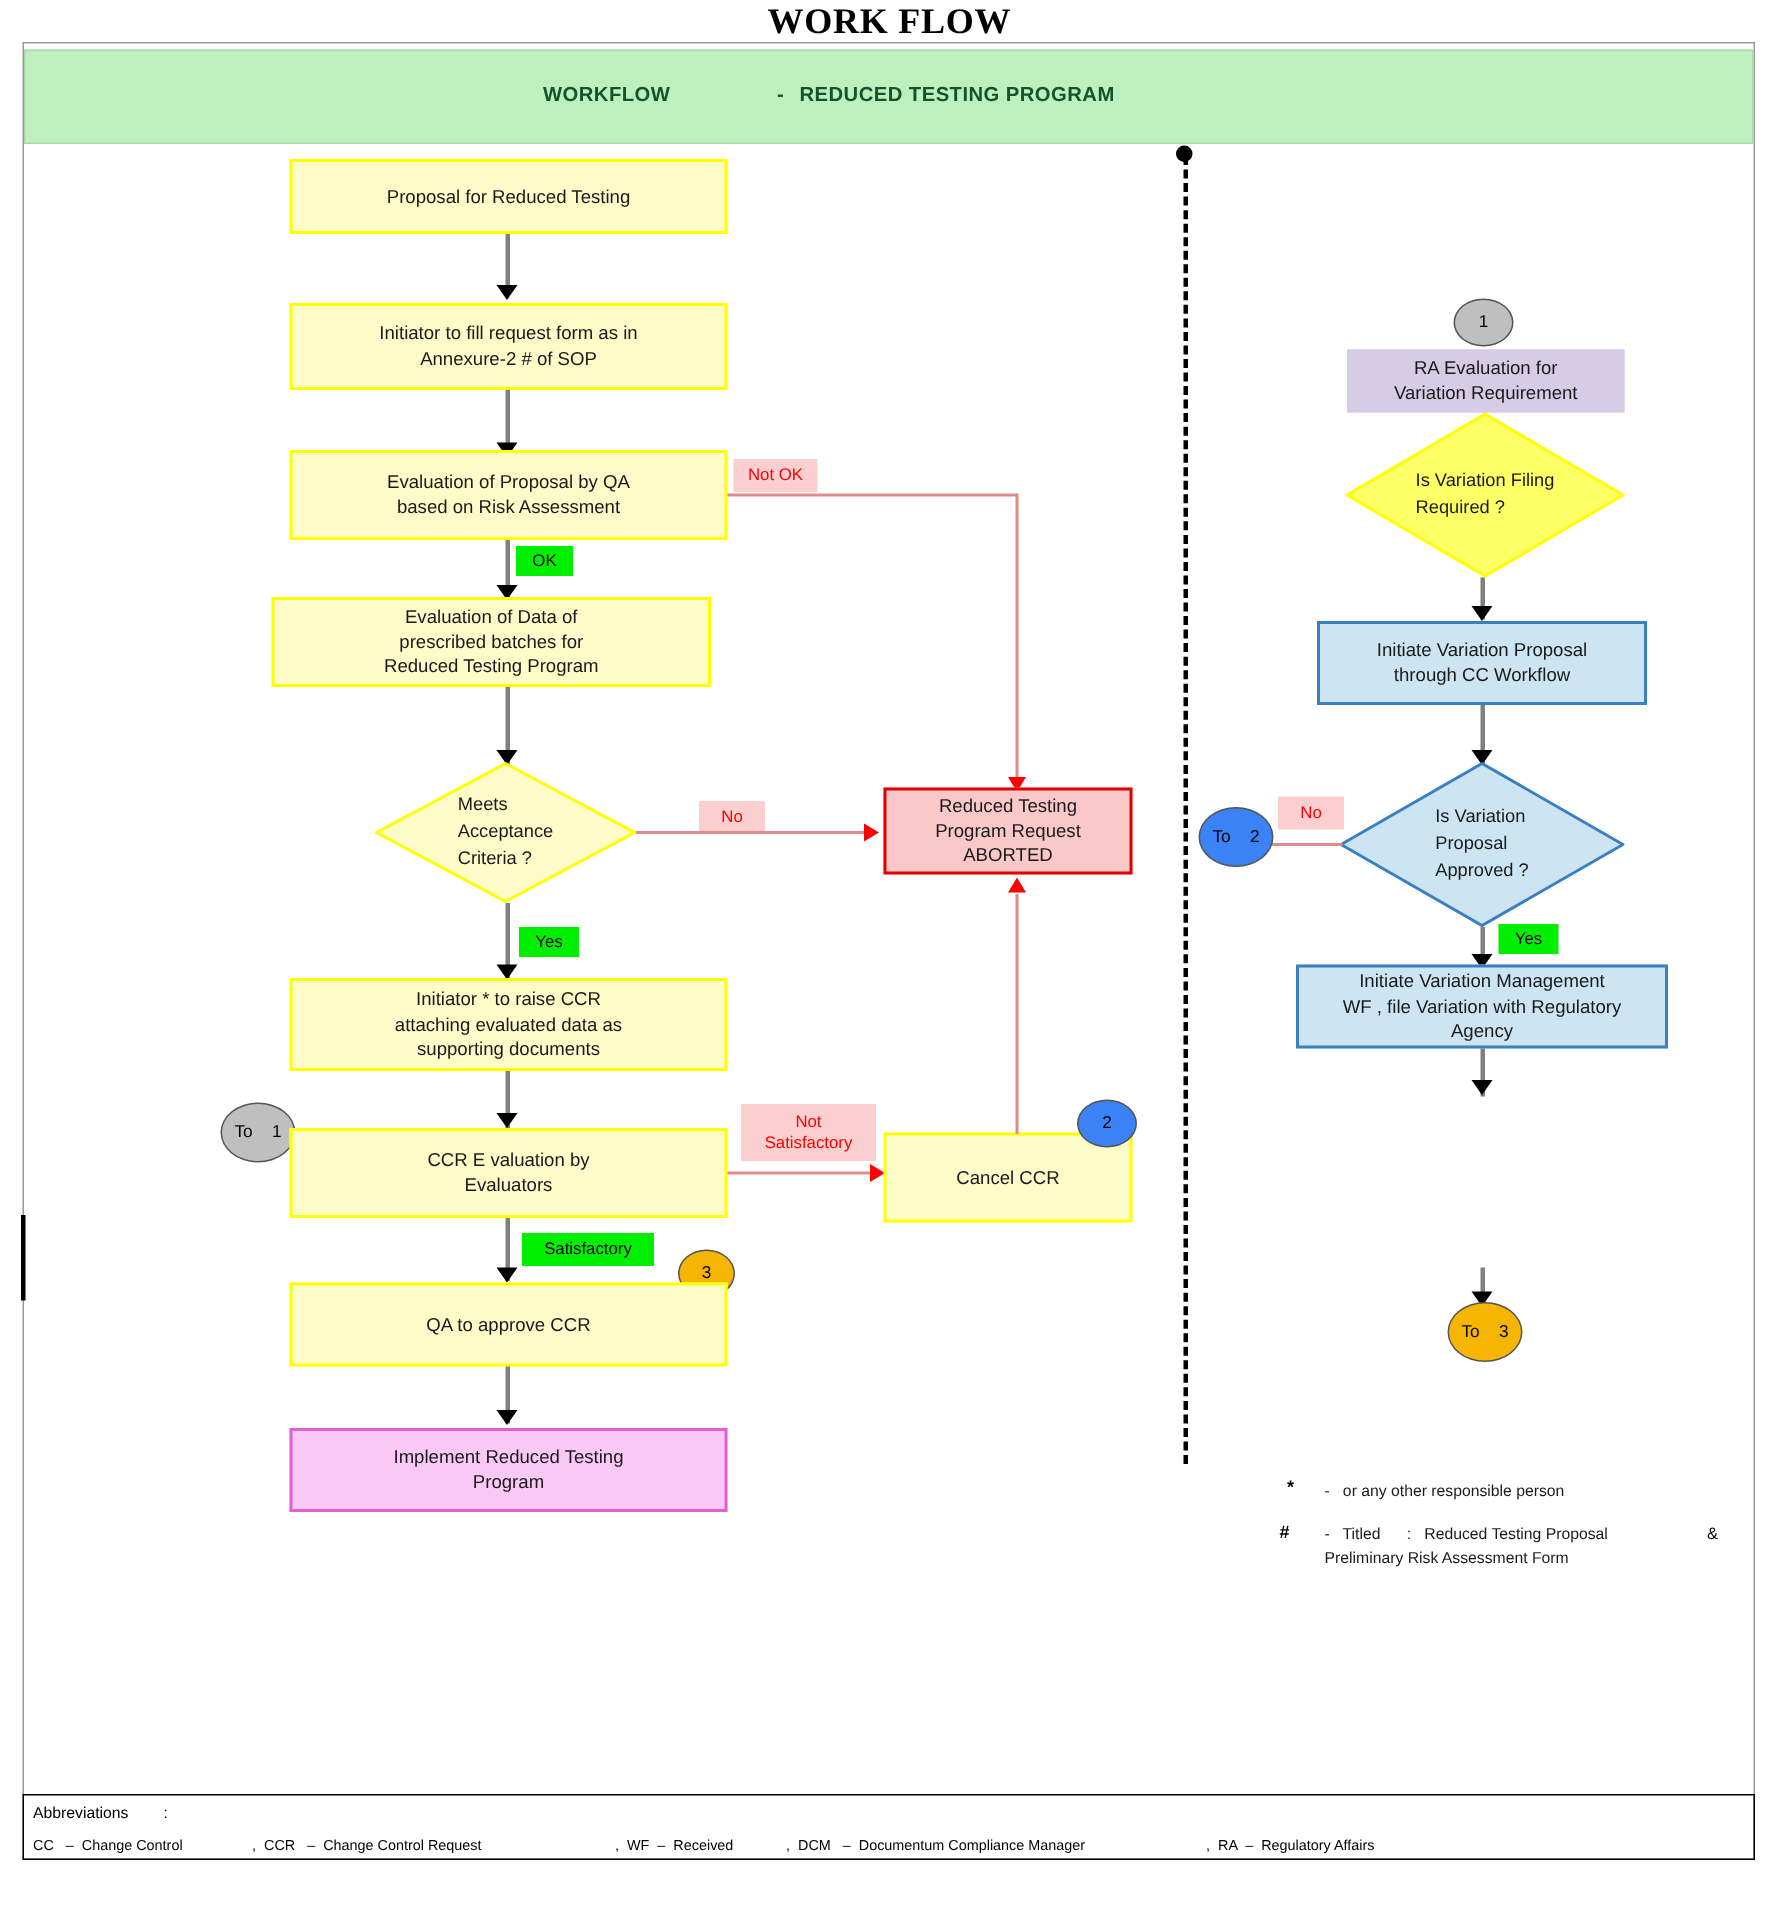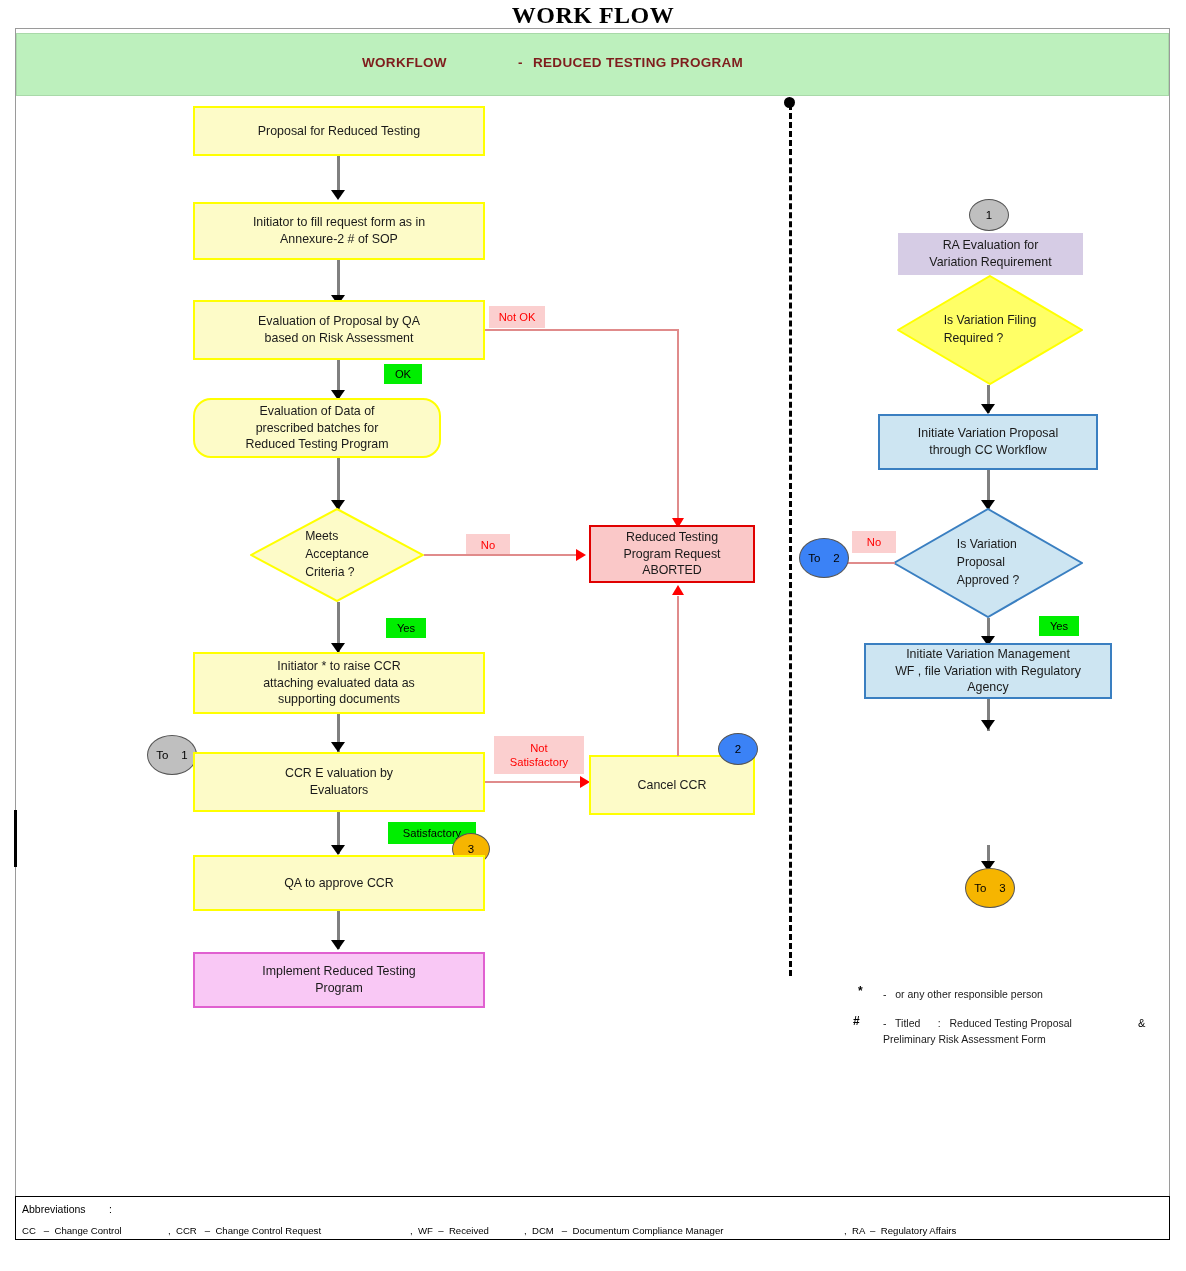--- a/index.html
+++ b/index.html
@@ -11,21 +11,21 @@
   .frame-bottom{position:absolute;left:15px;top:1196px;width:1155px;height:44px;border:1px solid #000;box-sizing:border-box;}
   .left-tick{position:absolute;left:14px;top:810px;width:3px;height:57px;background:#000;}
 
   
   .doc-title{position:absolute;left:0;top:0;width:1186px;text-align:center;
     font-family:"Liberation Serif",serif;font-weight:bold;font-size:24px;color:#000;
     letter-spacing:.5px;top:2px;}
 
   
   .hdr-band{position:absolute;left:16px;top:33px;width:1153px;height:63px;background:#bdf0bd;border:1px solid #a9d9a9;box-sizing:border-box;}
-  .hdr-text{position:absolute;top:55px;font-weight:bold;font-size:13.5px;color:#7f1d1d;letter-spacing:.3px;white-space:pre;}
+  .hdr-text{position:absolute;top:55px;font-weight:bold;font-size:13.5px;color:#14532d;letter-spacing:.3px;white-space:pre;}
   .hdr-wf{left:362px;}
   .hdr-dash{left:518px;}
   .hdr-sub{left:533px;}
 
   
   .divider{position:absolute;left:789px;top:104px;width:0;height:872px;border-left:3px dashed #000;}
   .divider-dot{position:absolute;left:784px;top:97px;width:11px;height:11px;border-radius:50%;background:#000;}
 
   
   .node{position:absolute;box-sizing:border-box;display:flex;align-items:center;justify-content:center;
@@ -47,21 +47,21 @@
   .hline-red{position:absolute;height:1.5px;background:#e08b8b;}
   .vline-red{position:absolute;width:1.5px;background:#e08b8b;}
   .arrow-right-red{position:absolute;width:0;height:0;border-top:6px solid transparent;border-bottom:6px solid transparent;border-left:10px solid #ff0000;}
   .arrow-left-red{position:absolute;width:0;height:0;border-top:6px solid transparent;border-bottom:6px solid transparent;border-right:10px solid #ff0000;}
   .arrow-down-red{position:absolute;width:0;height:0;border-left:6px solid transparent;border-right:6px solid transparent;border-top:10px solid #ff0000;}
   .arrow-up-red{position:absolute;width:0;height:0;border-left:6px solid transparent;border-right:6px solid transparent;border-bottom:10px solid #ff0000;}
 
   
   .lab{position:absolute;display:flex;align-items:center;justify-content:center;text-align:center;
     font-size:11.2px;line-height:1.25;white-space:pre-line;}
-  .lab-green{background:#00ee00;color:#000;margin-left:40px;}
+  .lab-green{background:#00ee00;color:#000;}
   .lab-red{background:#fbcfcf;color:#ff0000;}
 
   
   .circ{position:absolute;border-radius:50%;display:flex;align-items:center;justify-content:center;
     font-size:11.5px;color:#000;white-space:pre;border:1px solid #555;}
   .c-gray{background:#bfbfbf;}
   .c-cyan{background:#3b82f6;}
   .c-orange{background:#f6b500;}
 
   
@@ -106,21 +106,21 @@
 
   <div class="lab lab-red" style="left:489px;top:306px;width:56px;height:22px;">Not OK</div>
   <div class="hline-red" style="left:485px;top:329px;width:193px;"></div>
   <div class="vline-red" style="left:677px;top:329px;height:192px;"></div>
   <div class="arrow-down-red" style="left:672px;top:518px;"></div>
 
   <div class="vline" style="left:337px;top:360px;height:44px;"></div>
   <div class="lab lab-green" style="left:344px;top:364px;width:38px;height:20px;">OK</div>
   <div class="arrow-down" style="left:331px;top:390px;"></div>
 
-  <div class="node box-yellow" style="left:193px;top:398px;width:248px;height:60px;border-radius:18px;">Evaluation of Data of
+  <div class="node box-yellow" style="left:181px;top:398px;width:293px;height:60px;">Evaluation of Data of
 prescribed batches for
 Reduced Testing Program</div>
   <div class="vline" style="left:337px;top:458px;height:52px;"></div>
   <div class="arrow-down" style="left:331px;top:500px;"></div>
 
   <div class="diamond" style="left:250px;top:508px;width:174px;height:94px;">
     <svg class="shape" viewBox="0 0 174 94" preserveAspectRatio="none">
       <polygon points="87,1 173,47 87,93 1,47" fill="#fdfbc8" stroke="#ffff00" stroke-width="2"></polygon>
     </svg>
     <div class="lbl">Meets
@@ -230,15 +230,15 @@
   <div class="fn-mark" style="left:853px;top:1014px;">#</div>
   <div class="fn" style="left:883px;top:1017px;">-   Titled      :   Reduced Testing Proposal</div>
   <div class="fn" style="left:883px;top:1033px;">Preliminary Risk Assessment Form</div>
   <div class="fn-amp" style="left:1138px;top:1017px;">&amp;</div>
 
   <div class="abbr-title">Abbreviations        :</div>
   <div class="abbr-row" style="left:22px;">CC   –  Change Control</div>
   <div class="abbr-row" style="left:168px;">,  CCR   –  Change Control Request</div>
   <div class="abbr-row" style="left:410px;">,  WF  –  Received</div>
   <div class="abbr-row" style="left:524px;">,  DCM   –  Documentum Compliance Manager</div>
-  <div class="abbr-row" style="left:844px;text-align:right;">,  RA  –  Regulatory Affairs</div>
+  <div class="abbr-row" style="left:804px;text-align:right;">,  RA  –  Regulatory Affairs</div>
 
 </div>
 
 </body></html>

